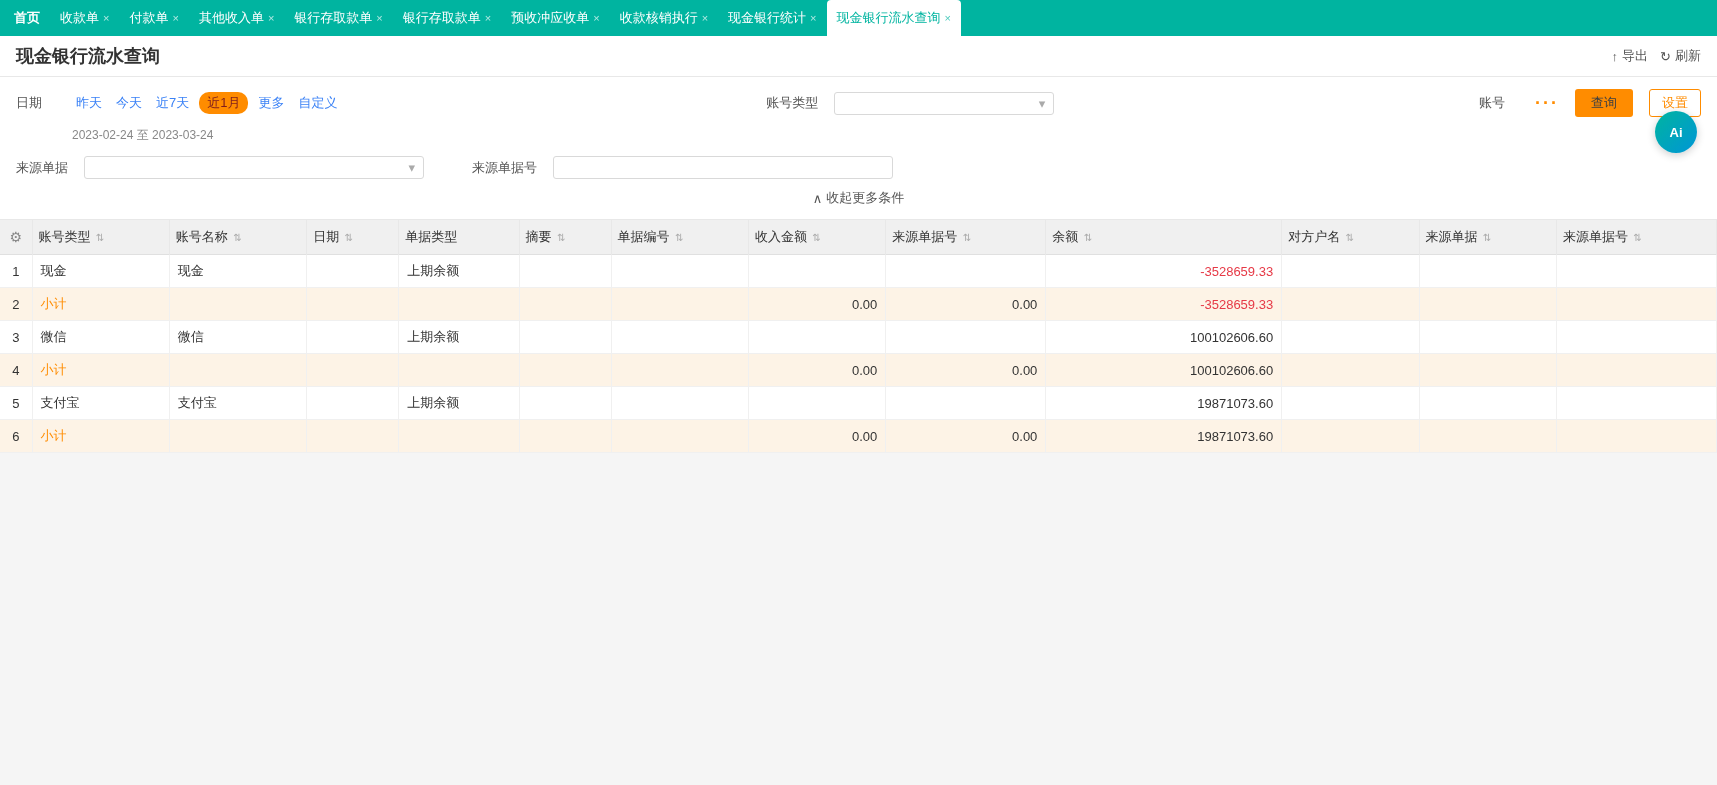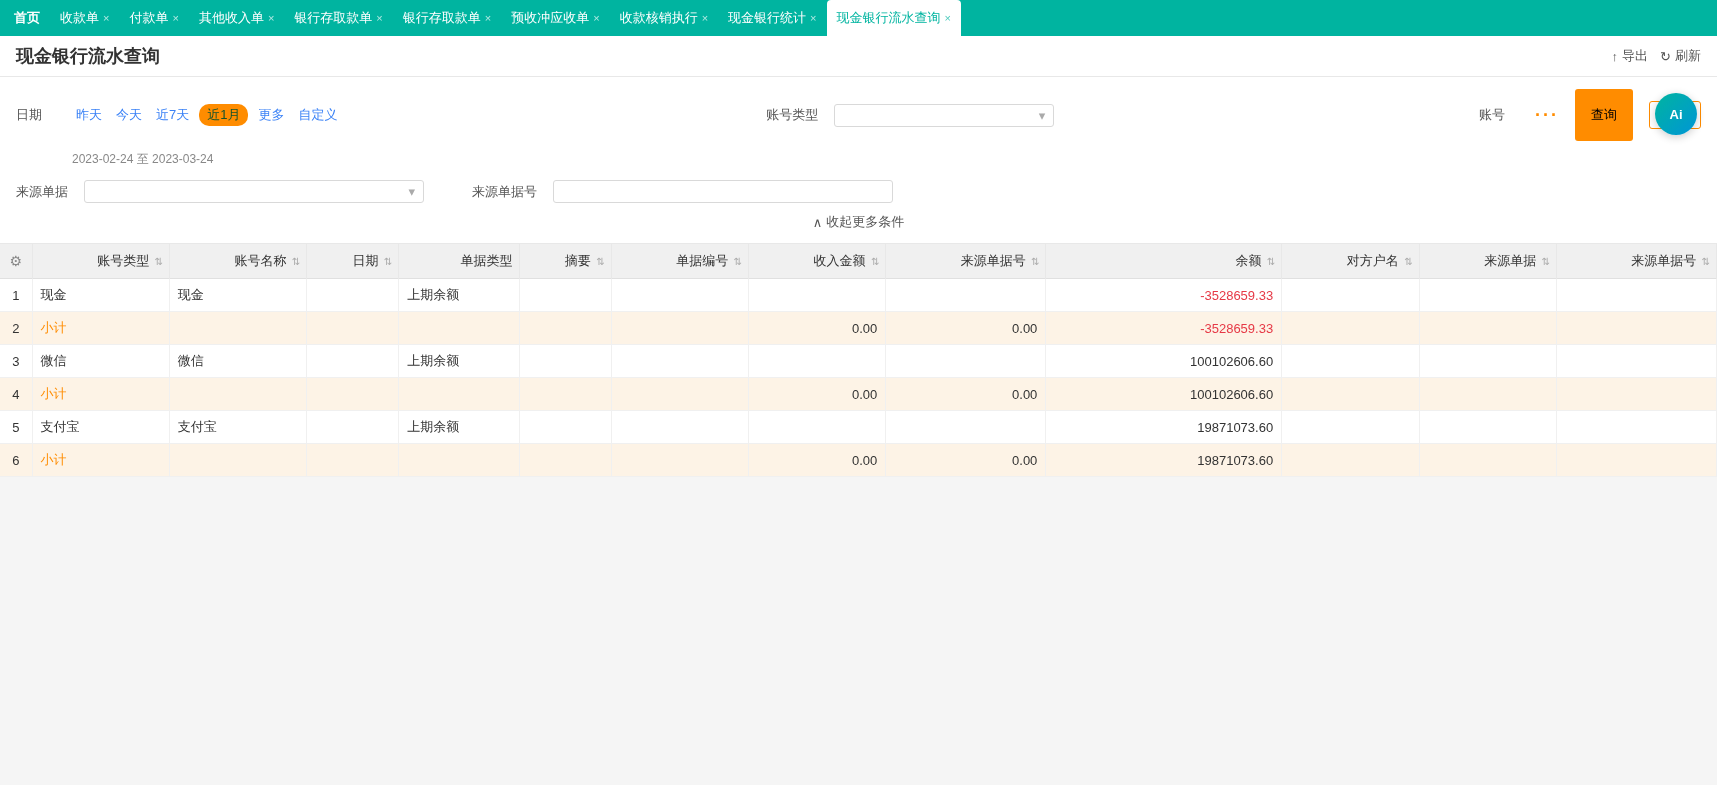--- a/index.html
+++ b/index.html
@@ -89,21 +89,21 @@
     }
     .date-btn {
       color: #3b82f6;
       cursor: pointer;
       padding: 2px 4px;
       border-radius: 3px;
       font-size: 13px;
     }
     .date-btn.active {
       background: #ff8c00;
-      color: #14532d;
+      color: #7f1d1d;
       border-radius: 10px;
       padding: 2px 8px;
     }
     .date-range {
       color: #888;
       font-size: 12px;
       margin-left: 4px;
     }
     .filter-select {
       display: flex;
@@ -127,24 +127,24 @@
     }
     .ellipsis-btn {
       color: #ff8c00;
       cursor: pointer;
       font-size: 18px;
       font-weight: bold;
       letter-spacing: 2px;
     }
     .query-btn {
       background: #ff8c00;
-      color: #000000;
+      color: #404040;
       border: none;
       border-radius: 3px;
-      padding: 17px 16px;
+      padding: 5px 16px;
       cursor: pointer;
       font-size: 13px;
     }
     .settings-btn {
       background: #fff;
       color: #ff8c00;
       border: 1px solid #ff8c00;
       border-radius: 3px;
       padding: 4px 12px;
       cursor: pointer;
@@ -169,21 +169,21 @@
     table {
       width: 100%;
       border-collapse: collapse;
     }
     thead tr {
       background: #f0f0f0;
       border-bottom: 1px solid #e0e0e0;
     }
     thead th {
       padding: 8px 6px;
-      text-align: right;
+      text-align: left;
       color: #333;
       font-weight: normal;
       border-right: 1px solid #e8e8e8;
       white-space: nowrap;
       font-size: 12px;
     }
     thead th .sort-arrows {
       display: inline-block;
       margin-left: 2px;
       color: #aaa;
@@ -210,21 +210,21 @@
     .gear-icon {
       color: #888;
       cursor: pointer;
       font-size: 14px;
     }
 
     
     .ai-badge {
       position: fixed;
       right: 20px;
-      top: 93px;
+      top: 111px;
       background: linear-gradient(135deg, #00b4a0, #0096d6);
       color: #fff;
       border-radius: 50%;
       width: 42px;
       height: 42px;
       display: flex;
       align-items: center;
       justify-content: center;
       font-size: 15px;
       font-weight: bold;

